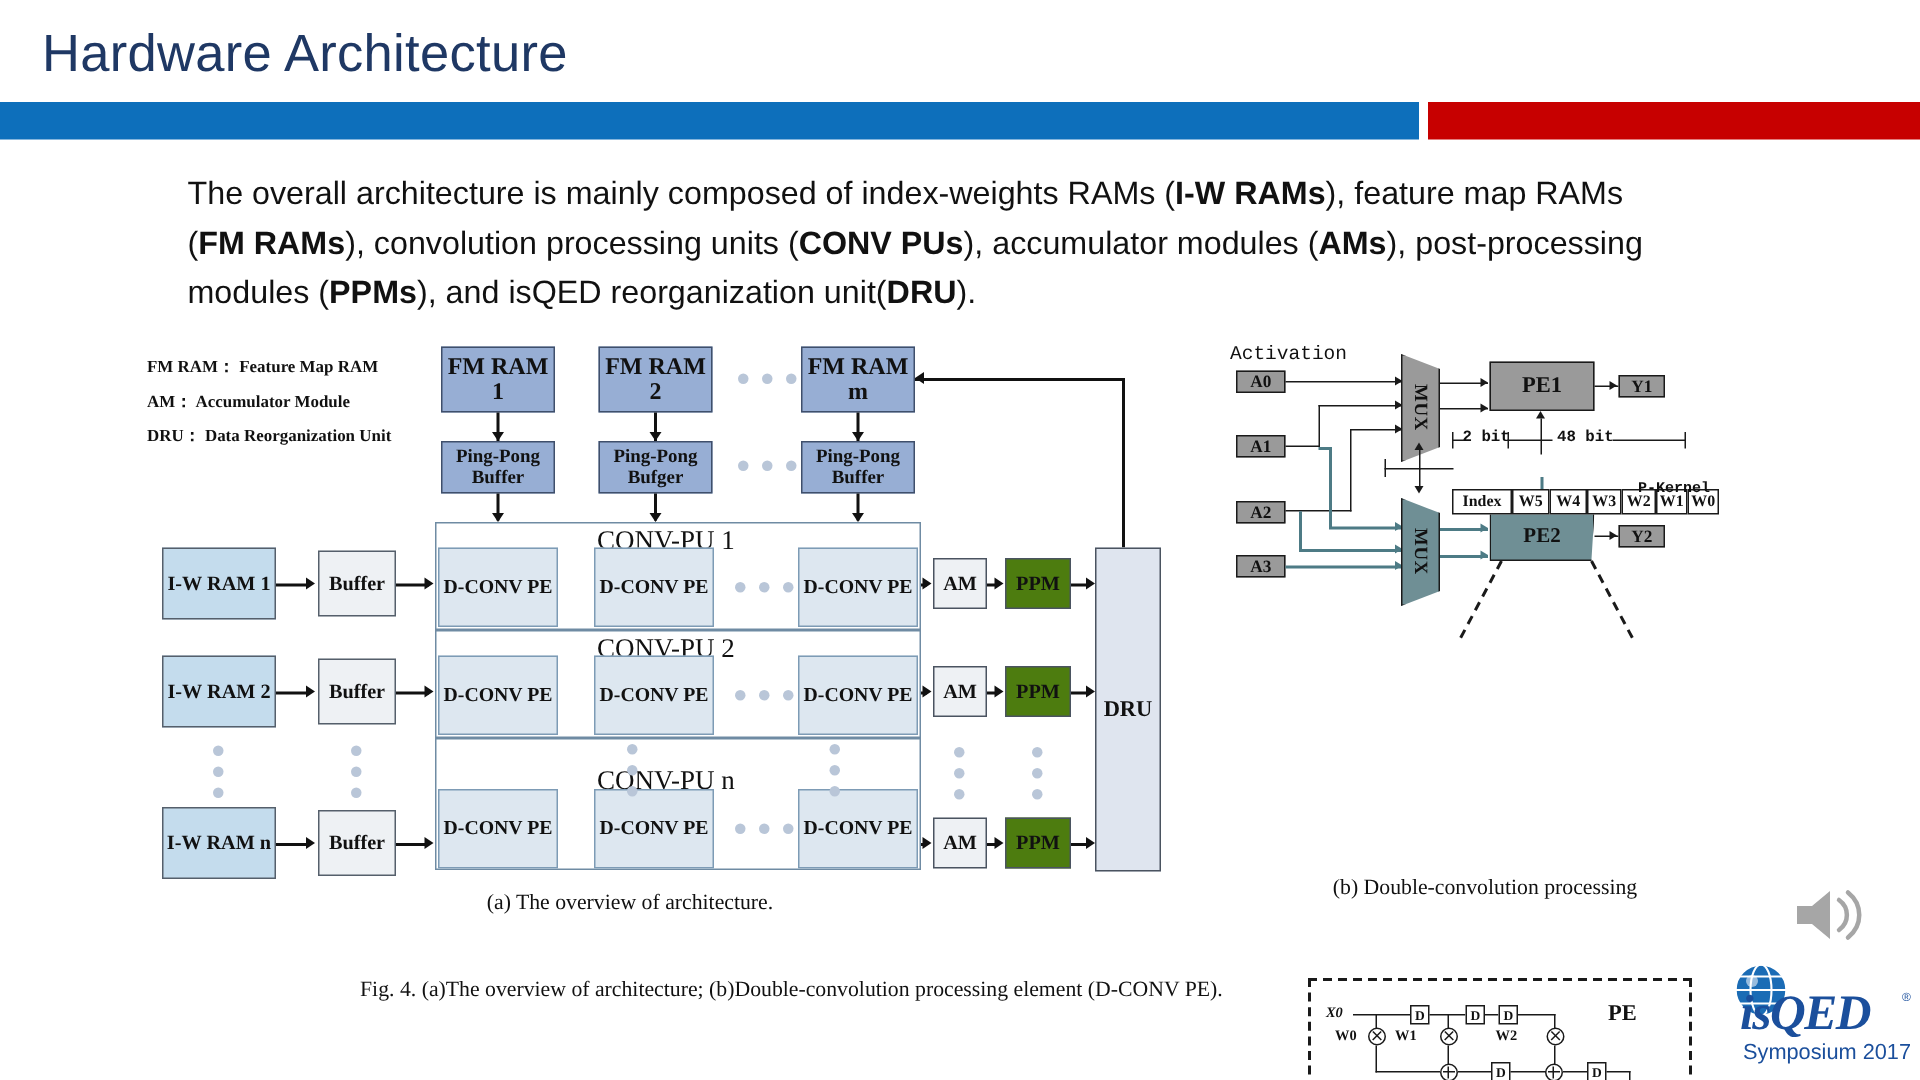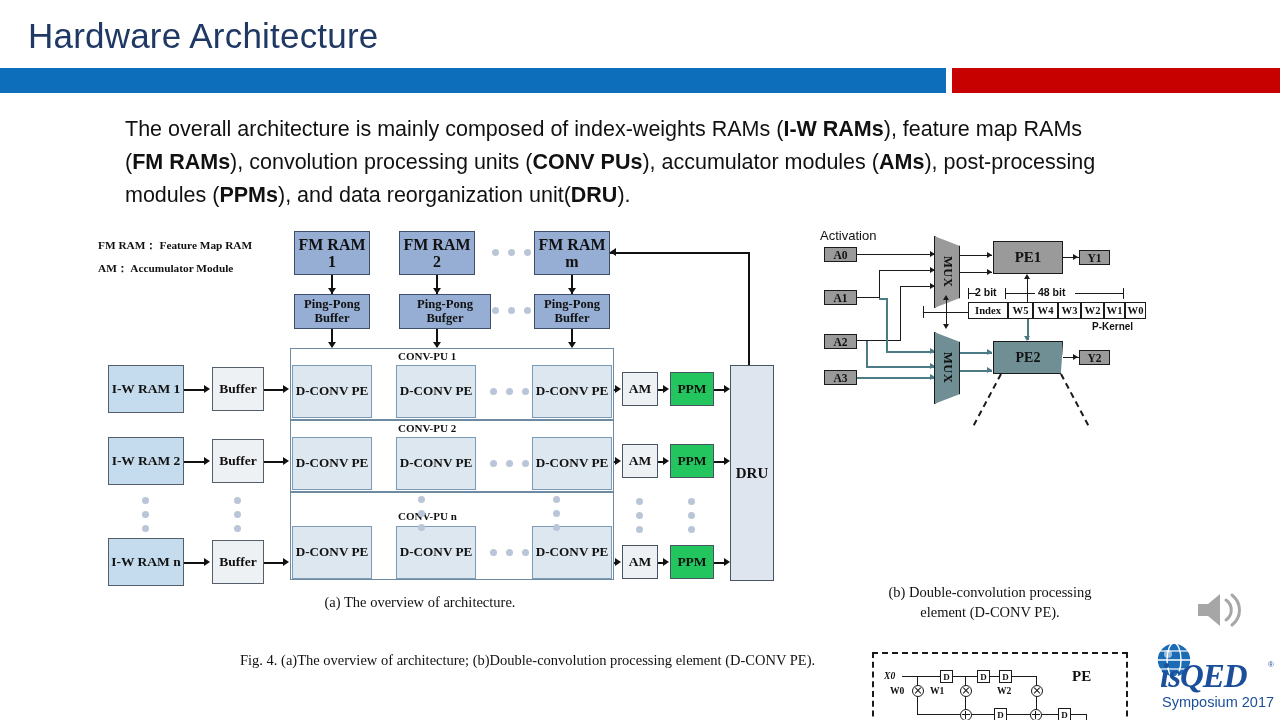--- a/index.html
+++ b/index.html
@@ -23,42 +23,42 @@
   #body-text{
     position:absolute;left:125px;top:113px;width:975px;
     font-size:21.5px;line-height:33px;color:#111111;
     font-family:"Liberation Sans",sans-serif;
   }
   #body-text b{font-weight:700;}
 
   
   #figure{position:absolute;left:0;top:222px;width:1280px;height:470px;}
 
-  .fig-txt{position:absolute;font-family:Liberation Sans, sans-serif;color:#111;}
+  .fig-txt{position:absolute;font-family:Liberation Mono, monospace;color:#111;}
 
   
   #legend{position:absolute;left:98px;top:12px;width:210px;}
   .legend-row{font-family:"Liberation Serif",serif;font-size:11.3px;font-weight:700;
               color:#111;height:23px;line-height:23px;white-space:nowrap;}
 
   
   .blk{position:absolute;box-sizing:border-box;display:flex;align-items:center;
        justify-content:center;text-align:center;font-family:"Liberation Serif",serif;
        color:#111;line-height:1.08;}
   .b-fm{background:#97aed4;border:1.4px solid #3f4f6b;font-size:16px;font-weight:700;}
   .b-pp{background:#97aed4;border:1.4px solid #3f4f6b;font-size:12.6px;font-weight:700;}
   .b-iw{background:#c4dced;border:1.4px solid #555f6b;font-size:13.5px;font-weight:700;}
   .b-buf{background:#eef1f4;border:1.4px solid #555f6b;font-size:13.5px;font-weight:700;}
   .b-pe{background:#dde7f0;border:1.2px solid #7d9bb5;font-size:13.2px;font-weight:700;}
   .b-am{background:#eef1f4;border:1.4px solid #4a5360;font-size:13.5px;font-weight:700;}
-  .b-ppm{background:#22c55e;border:1.4px solid #4a5360;font-size:13.5px;font-weight:700;}
+  .b-ppm{background:#4d7c0f;border:1.4px solid #4a5360;font-size:13.5px;font-weight:700;}
   .b-dru{background:#dfe5ef;border:1.4px solid #4a5360;font-size:15px;font-weight:700;}
   .pu-box{position:absolute;border:1.4px solid #6f8ba3;background:transparent;box-sizing:border-box;}
-  .pu-label{position:absolute;font-family:"Liberation Serif",serif;font-weight:700;
-            font-size:11px;color:#111;}
+  .pu-label{position:absolute;font-family:"Liberation Serif",serif;font-weight:400;
+            font-size:18px;color:#111;}
 
   .line{position:absolute;background:#111;}
   .hline{height:1.6px;}
   .vline{width:1.6px;}
   .arrow-r{position:absolute;width:0;height:0;border-top:4px solid transparent;
            border-bottom:4px solid transparent;border-left:6px solid #111;}
   .arrow-d{position:absolute;width:0;height:0;border-left:4px solid transparent;
            border-right:4px solid transparent;border-top:6px solid #111;}
   .arrow-l{position:absolute;width:0;height:0;border-top:4px solid transparent;
            border-bottom:4px solid transparent;border-right:6px solid #111;}
@@ -81,21 +81,21 @@
   .b-y{position:absolute;background:#9a9a9a;border:1.4px solid #1a1a1a;
        font-family:"Liberation Serif",serif;font-size:11.5px;font-weight:700;color:#111;
        display:flex;align-items:center;justify-content:center;box-sizing:border-box;}
   .mux{position:absolute;background:#9a9a9a;border:1.5px solid #1a1a1a;
        display:flex;align-items:center;justify-content:center;box-sizing:border-box;}
   .mux span{font-family:"Liberation Serif",serif;font-size:12.5px;font-weight:700;color:#111;
             writing-mode:vertical-rl;letter-spacing:0.5px;}
   .mux-b{background:#6f8f95;}
   .kcell{position:absolute;background:#ffffff;border:1.3px solid #1a1a1a;box-sizing:border-box;
          font-family:"Liberation Serif",serif;font-size:10.6px;font-weight:700;color:#111;
-         display:flex;align-items:center;justify-content:center;}
+         display:flex;align-items:center;justify-content:center;margin-top:24px;}
   .tline{position:absolute;background:#1a1a1a;}
   .teal{background:#4d7b85 !important;}
   .thin{height:1.3px;}
   .thinv{width:1.3px;}
   .ar{position:absolute;width:0;height:0;border-top:3.5px solid transparent;
       border-bottom:3.5px solid transparent;border-left:5.5px solid #1a1a1a;}
   .ar-teal{border-left-color:#4d7b85;}
   .au{position:absolute;width:0;height:0;border-left:3.5px solid transparent;
       border-right:3.5px solid transparent;border-bottom:5.5px solid #1a1a1a;}
   .ad{position:absolute;width:0;height:0;border-left:3.5px solid transparent;
@@ -124,47 +124,48 @@
   #logo{position:absolute;left:1152px;top:640px;width:120px;height:72px;}
   #speaker{position:absolute;left:1192px;top:586px;width:56px;height:48px;}
 </style>
 </head>
 <body>
 
 <div id="slide-title">Hardware Architecture</div>
 <div id="accent-blue"></div>
 <div id="accent-red"></div>
 
-<div id="body-text"><span>The overall architecture is mainly composed of index-weights RAMs (</span><b>I-W RAMs</b><span>), feature map RAMs (</span><b>FM RAMs</b><span>), convolution processing units (</span><b>CONV PUs</b><span>), accumulator modules (</span><b>AMs</b><span>), post-processing modules (</span><b>PPMs</b><span>), and data reorganization unit(</span><b>DRU</b><span>).</span></div>
+<div id="body-text"><span>The overall architecture is mainly composed of index-weights RAMs (</span><b>I-W RAMs</b><span>), feature map RAMs (</span><b>FM RAMs</b><span>), convolution processing units (</span><b>CONV PUs</b><span>), accumulator modules (</span><b>AMs</b><span>), post-processing modules (</span><b>PPMs</b><span>), and isQED reorganization unit(</span><b>DRU</b><span>).</span></div>
 
 <div id="figure">
 
   <div id="legend">
     <div class="legend-row">FM RAM： Feature Map RAM</div>
     <div class="legend-row">AM： Accumulator Module</div>
+    <div class="legend-row">DRU： Data Reorganization Unit</div>
   </div>
 
   <div class="blk b-fm" style="left:294px;top:9px;width:76px;height:44px;">FM RAM 1</div>
   <div class="blk b-fm" style="left:399px;top:9px;width:76px;height:44px;">FM RAM 2</div>
   <div class="blk b-fm" style="left:534px;top:9px;width:76px;height:44px;">FM RAM m</div>
   <div class="dots3h" style="left:492px;top:27px;">
       <i></i>
       <i></i>
       <i></i>
     </div>
 
   <div class="line vline" style="left:331px;top:53px;height:19px;"></div>
   <div class="arrow-d" style="left:328px;top:66px;"></div>
   <div class="line vline" style="left:436px;top:53px;height:19px;"></div>
   <div class="arrow-d" style="left:433px;top:66px;"></div>
   <div class="line vline" style="left:571px;top:53px;height:19px;"></div>
   <div class="arrow-d" style="left:568px;top:66px;"></div>
 
   <div class="blk b-pp" style="left:294px;top:72px;width:76px;height:35px;padding:0 3px;">Ping-Pong Buffer</div>
-  <div class="blk b-pp" style="left:399px;top:72px;width:92px;height:35px;padding:0 3px;">Ping-Pong Bufger</div>
+  <div class="blk b-pp" style="left:399px;top:72px;width:76px;height:35px;padding:0 3px;">Ping-Pong Bufger</div>
   <div class="blk b-pp" style="left:534px;top:72px;width:76px;height:35px;padding:0 3px;">Ping-Pong Buffer</div>
   <div class="dots3h" style="left:492px;top:85px;">
       <i></i>
       <i></i>
       <i></i>
     </div>
 
   <div class="line vline" style="left:331px;top:107px;height:18px;"></div>
   <div class="arrow-d" style="left:328px;top:120px;"></div>
   <div class="line vline" style="left:436px;top:107px;height:18px;"></div>
@@ -286,21 +287,20 @@
   <div class="dots3v" style="left:688px;top:276px;">
       <i></i>
       <i></i>
       <i></i>
     </div>
 
   <div class="blk b-dru" style="left:730px;top:143px;width:44px;height:216px;">DRU</div>
 
   <div class="cap" style="left:250px;top:372px;width:340px;">(a) The overview of architecture.</div>
   <div class="cap" style="left:860px;top:362px;width:260px;">(b) Double-convolution processing</div>
-  <div class="cap" style="left:860px;top:382px;width:260px;">element (D-CONV PE).</div>
   <div class="cap" style="left:240px;top:430px;width:760px;text-align:left;">Fig. 4.   (a)The overview of architecture; (b)Double-convolution processing element (D-CONV PE).</div>
 
   <div class="fig-txt" style="left:820px;top:6px;font-size:13px;">Activation</div>
 
   <div class="b-act" style="left:824px;top:25px;width:33px;height:15px;">A0</div>
   <div class="b-act" style="left:824px;top:68px;width:33px;height:15px;">A1</div>
   <div class="b-act" style="left:824px;top:112px;width:33px;height:15px;">A2</div>
   <div class="b-act" style="left:824px;top:148px;width:33px;height:15px;">A3</div>
 
   <div class="tline thin" style="left:857px;top:32px;width:78px;"></div>

